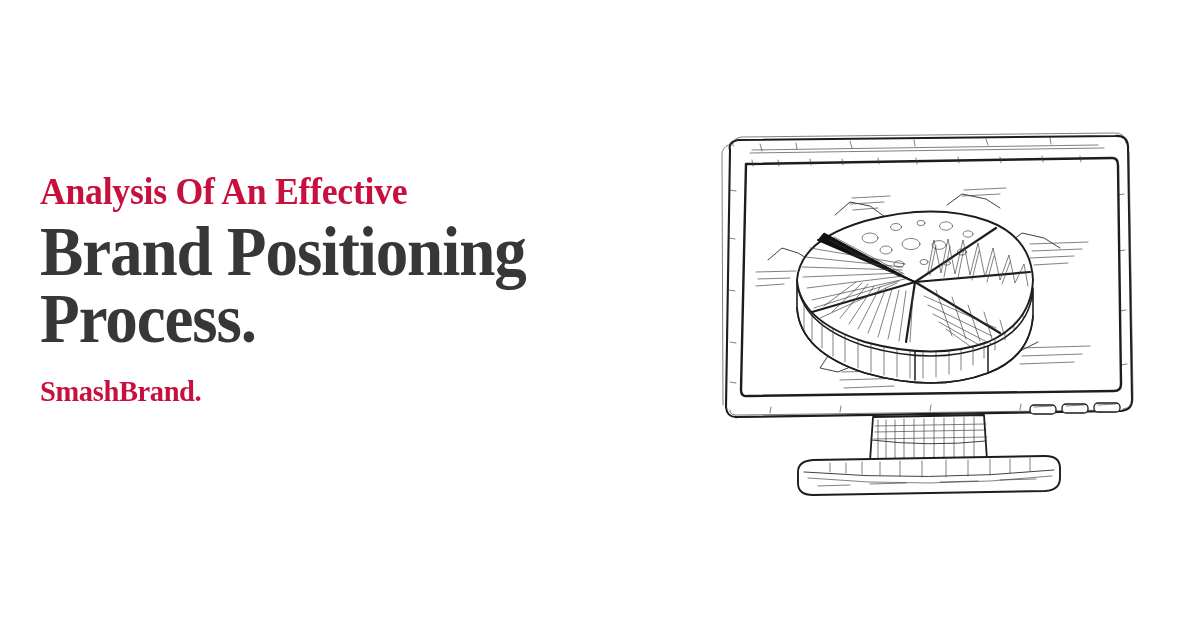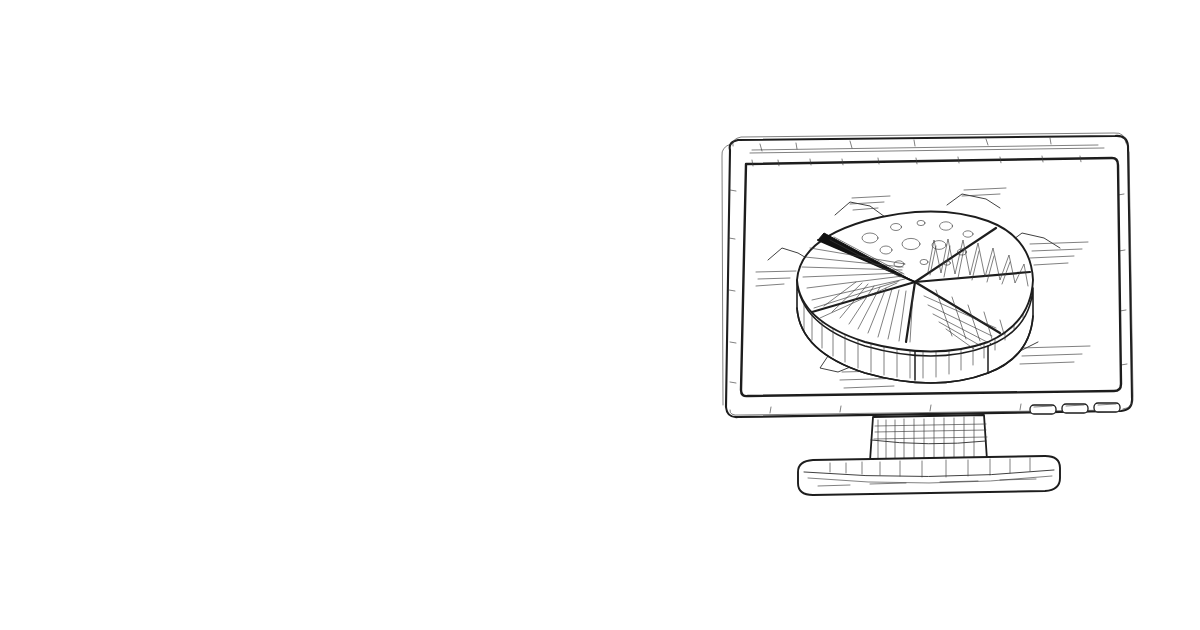--- a/index.html
+++ b/index.html
@@ -92,20 +92,31 @@
   .ink-thin  { fill: none; stroke: #2a2a2a; stroke-linecap: round; stroke-linejoin: round; stroke-width: 0.9; }
   .ink-hair  { fill: none; stroke: #3b3b3b; stroke-linecap: round; stroke-linejoin: round; stroke-width: 0.65; }
   .ink-fill  { fill: #ffffff; stroke: #1d1d1d; stroke-linejoin: round; stroke-linecap: round; }
   .ink-dark  { fill: #111111; stroke: #111111; }
 </style>
 </head>
 <body>
 
 <div id="banner">
 
+  <div class="text-block">
+
+    <p class="eyebrow">Analysis Of An Effective</p>
+
+    <h1 class="headline">
+      <span class="hl-line">Brand Positioning</span>
+      <span class="hl-line">Process.</span>
+    </h1>
+
+    <p class="brandmark">SmashBrand.</p>
+  </div>
 
   <div class="illustration">
     <svg viewBox="0 0 460 390" xmlns="http://www.w3.org/2000/svg">
 
       <g>
         <path class="ink-fill" stroke-width="2.1" d="M30,30 Q28,22 38,20 L415,16 Q427,15 428,26 L432,278 Q433,290 421,291
              L38,297 Q27,298 26,287 Z"></path>
 
         <path class="ink-hair" d="M33,26 Q31,19 41,17 L414,13 Q425,12 426,23"></path>
         <path class="ink-hair" d="M429,32 L433,276 Q434,288 423,289"></path>

